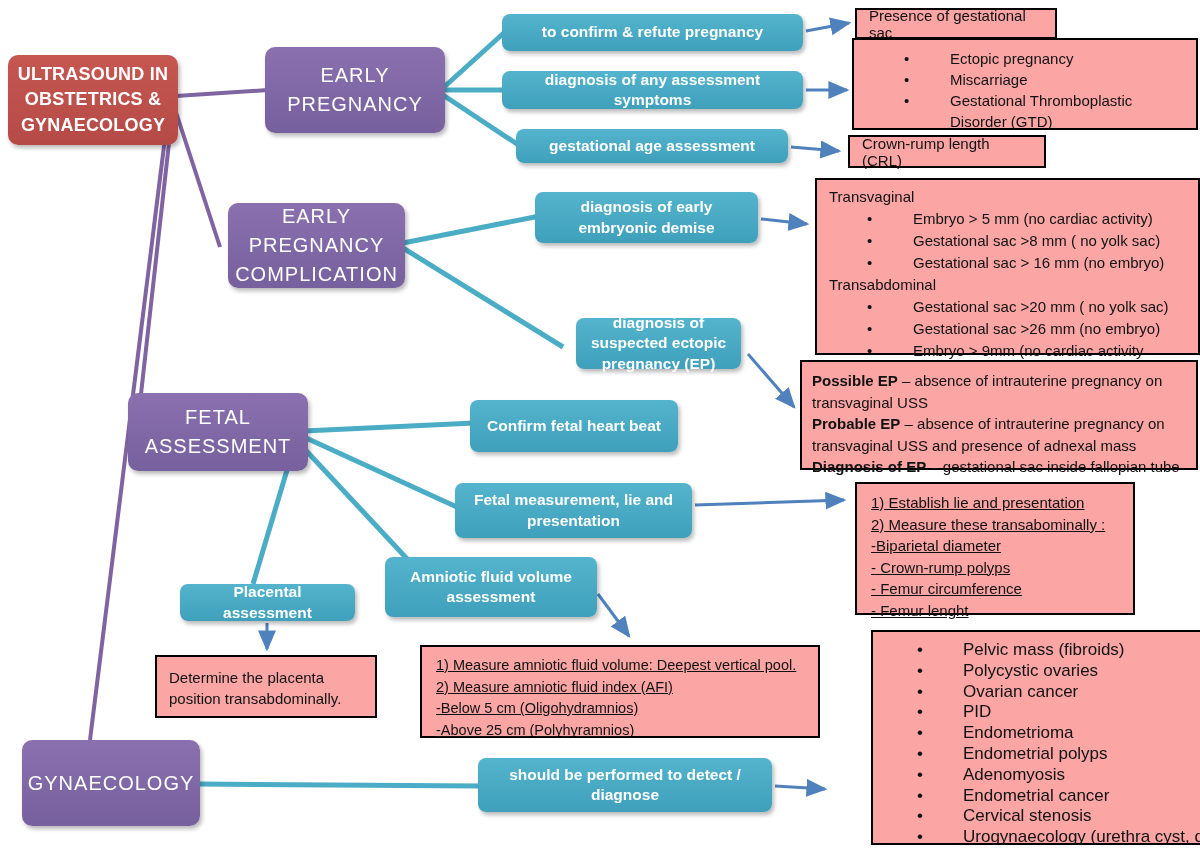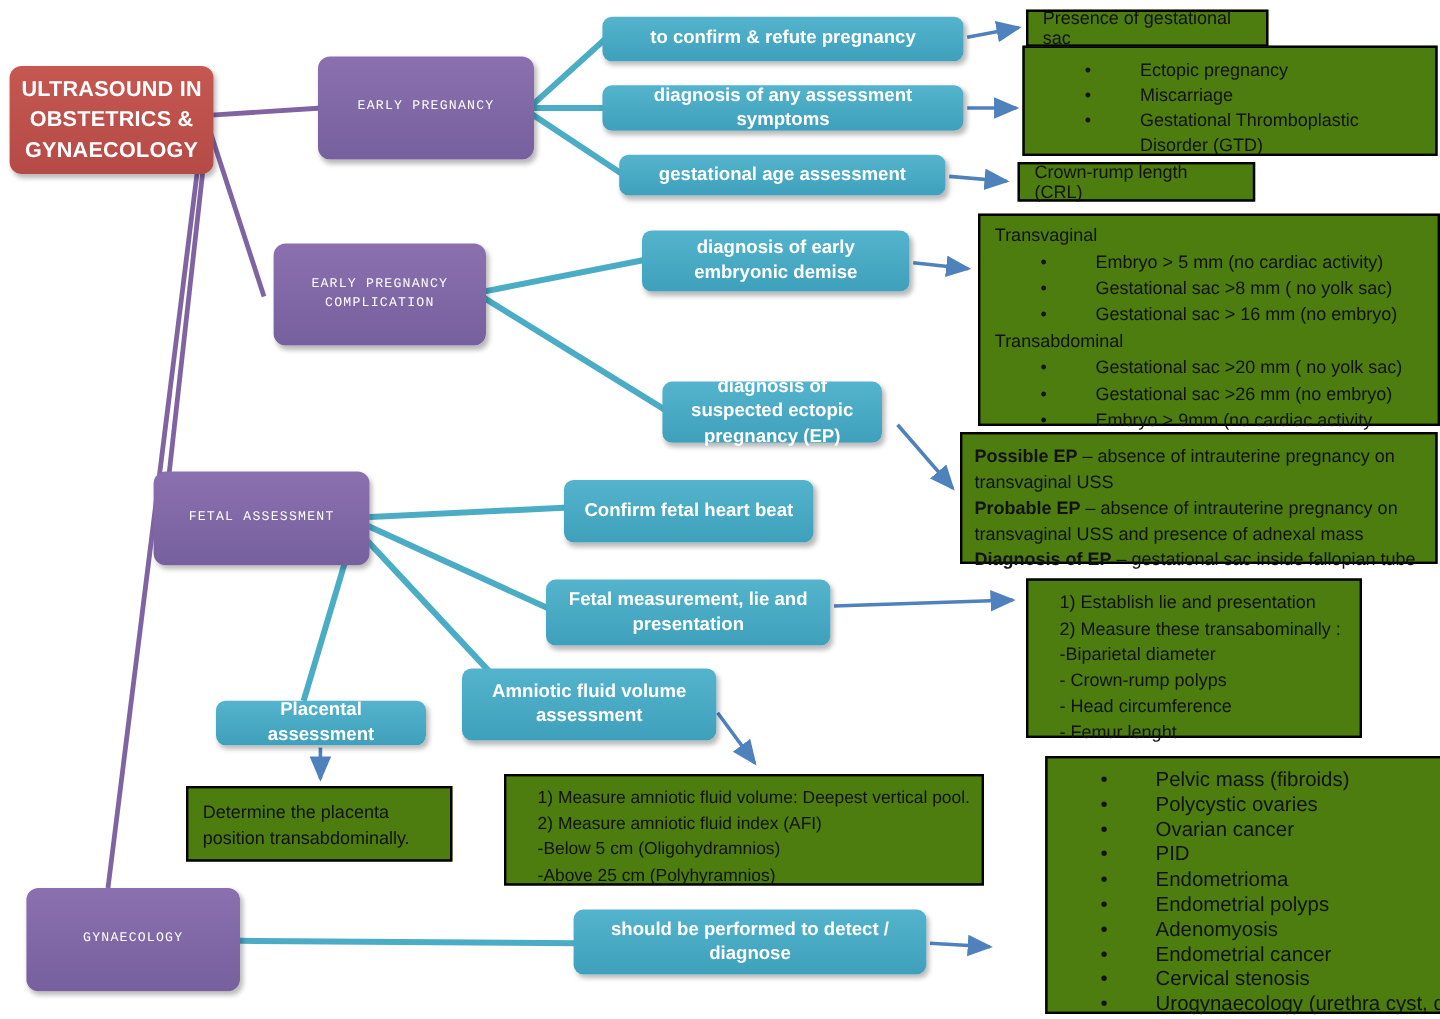--- a/index.html
+++ b/index.html
@@ -2,43 +2,43 @@
 <html><head>
 <meta charset="utf-8">
 <style>
   html,body{margin:0;padding:0;background:#ffffff;font-family:"Liberation Sans",sans-serif;}
   .canvas{position:relative;width:1200px;height:849px;background:#fff;overflow:hidden;}
   svg.wires{position:absolute;left:0;top:0;width:1200px;height:849px;}
 
   .node{position:absolute;border-radius:10px;display:flex;align-items:center;justify-content:center;
         text-align:center;color:#fff;box-shadow:2px 3px 4px rgba(0,0,0,.28);box-sizing:border-box;padding:4px 8px;}
   .root{background:linear-gradient(180deg,#c65751,#b54a46);font-weight:700;font-size:18px;line-height:1.4;letter-spacing:.2px;}
-  .branch{background:linear-gradient(180deg,#8b70af,#76609d);font-size:11px;letter-spacing:1px;line-height:1.45;font-family:Liberation Mono, monospace;}
+  .branch{background:linear-gradient(180deg,#8b70af,#76609d);font-size:20px;letter-spacing:1px;line-height:1.45;}
   .action{background:linear-gradient(180deg,#54b4cd,#3fa0bc);font-weight:700;font-size:15.5px;line-height:1.3;border-radius:8px;}
 
-  .wbox{position:absolute;background:#4d7c0f;border:2.5px solid #000;color:#121212;font-size:15px;box-sizing:border-box;}
+  .wbox{position:absolute;background:#fca5a5;border:2.5px solid #000;color:#121212;font-size:15px;box-sizing:border-box;}
   .wbox.single{display:flex;align-items:center;padding:0 12px;}
   .wbox.z2{z-index:3;}
   .wbox.z1{z-index:2;}
 
   ul.bullets{list-style:none;margin:0;padding:8px 4px 4px 0;}
   ul.bullets li{position:relative;padding-left:96px;line-height:21px;}
   ul.bullets li::before{content:"\2022";position:absolute;left:50px;top:0;}
   ul.bullets.tight li{line-height:20.8px;white-space:nowrap;padding-left:90px;}
   ul.bullets.tight li::before{left:44px;}
 
   .crit{padding:6px 8px;}
   .crit .hd{line-height:22px;padding-left:4px;}
   .crit ul.bullets{padding:0;}
   .crit ul.bullets li{padding-left:88px;line-height:22px;white-space:nowrap;}
   .crit ul.bullets li::before{left:42px;}
 
   .defs{padding:8px 10px;line-height:21.5px;}
   .defs p{margin:0;}
-  .lines{padding:8px 26px;line-height:21.5px;}
+  .lines{padding:8px 14px;line-height:21.5px;text-decoration:underline;}
   .lines div{white-space:nowrap;}
   .note{padding:10px 12px;line-height:21px;}
 </style>
 </head>
 <body>
 
 <div class="canvas">
 
   <svg class="wires" viewBox="0 0 1200 849">
     <defs>
@@ -109,21 +109,21 @@
   </div>
 
   <div class="node action" style="left:516px;top:129px;width:272px;height:34px;">
     <span>gestational age assessment</span>
   </div>
 
   <div class="node action" style="left:535px;top:192px;width:223px;height:51px;">
     <span>diagnosis of early embryonic demise</span>
   </div>
 
-  <div class="node action" style="left:552px;top:318px;width:183px;height:51px;">
+  <div class="node action" style="left:576px;top:318px;width:165px;height:51px;">
     <span>diagnosis of suspected ectopic pregnancy (EP)</span>
   </div>
 
   <div class="node action" style="left:470px;top:400px;width:208px;height:52px;">
     <span>Confirm fetal heart beat</span>
   </div>
 
   <div class="node action" style="left:455px;top:483px;width:237px;height:55px;">
     <span>Fetal measurement, lie and presentation</span>
   </div>
@@ -175,21 +175,21 @@
     <p><b>Possible EP</b><span> – absence of intrauterine pregnancy on transvaginal USS</span></p>
     <p><b>Probable EP</b><span> – absence of intrauterine pregnancy on transvaginal USS and presence of adnexal mass</span></p>
     <p><b>Diagnosis of EP</b><span> – gestational sac inside fallopian tube</span></p>
   </div>
 
   <div class="wbox lines" style="left:855px;top:482px;width:280px;height:133px;">
     <div>1) Establish lie and presentation</div>
     <div>2) Measure these transabominally :</div>
     <div>-Biparietal diameter</div>
     <div>- Crown-rump polyps</div>
-    <div>- Head circumference</div>
+    <div>- Femur circumference</div>
     <div>- Femur lenght</div>
   </div>
 
   <div class="wbox note" style="left:155px;top:655px;width:222px;height:63px;">
     <span>Determine the placenta position transabdominally.</span>
   </div>
 
   <div class="wbox lines" style="left:420px;top:645px;width:400px;height:93px;font-size:14.5px;">
     <div>1) Measure amniotic fluid volume: Deepest vertical pool.</div>
     <div>2) Measure amniotic fluid index (AFI)</div>

